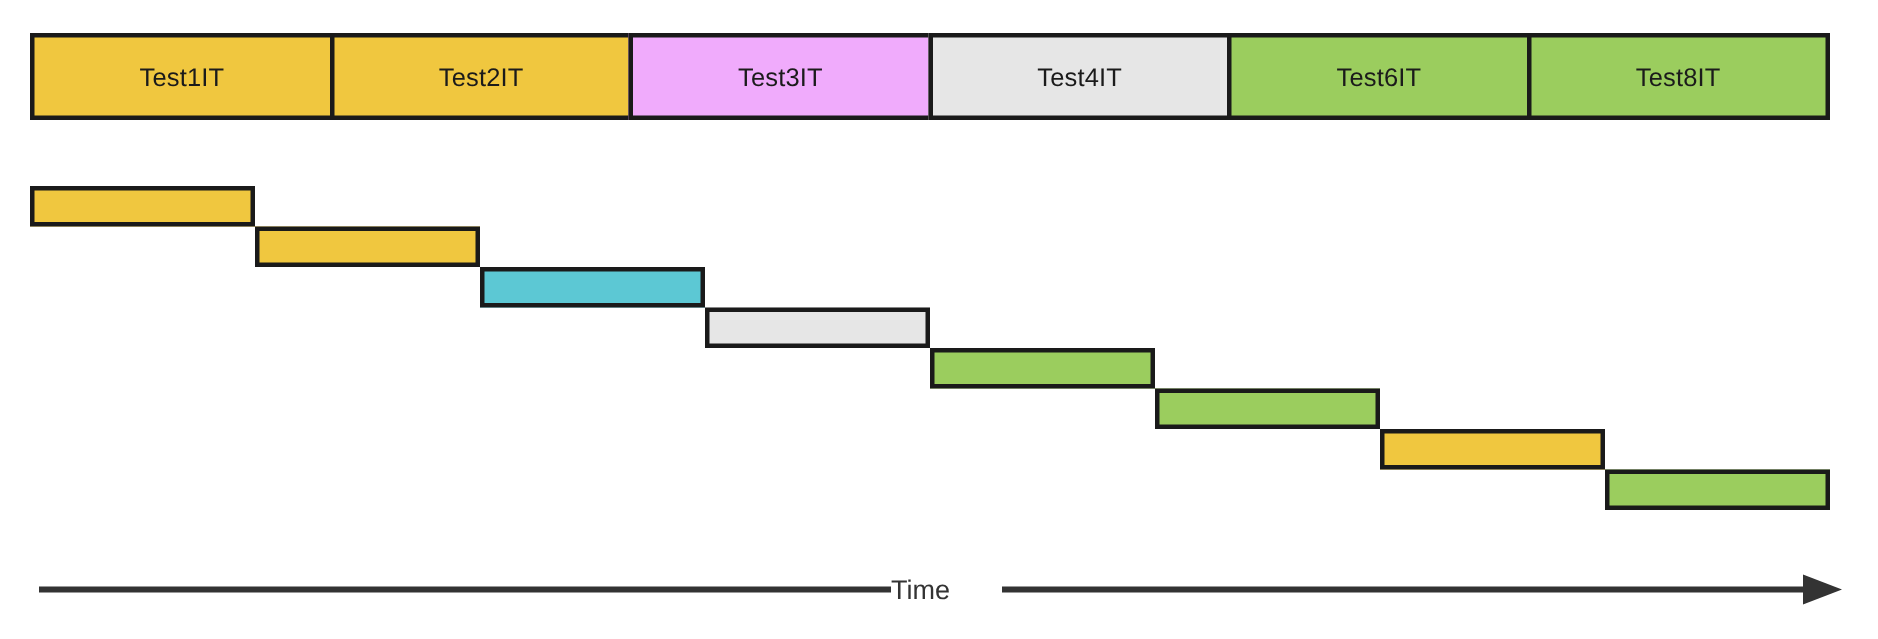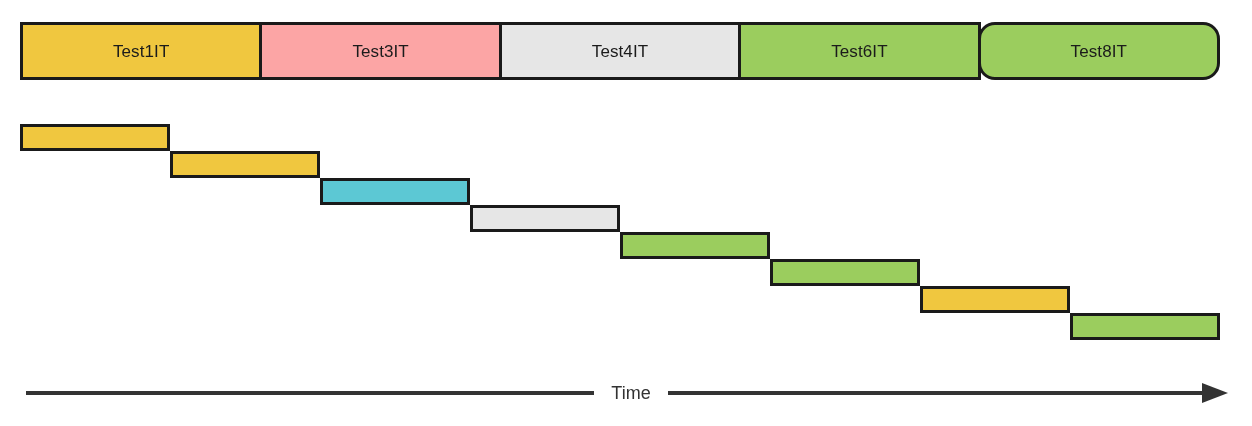--- a/index.html
+++ b/index.html
@@ -76,21 +76,20 @@
     height: 4px;
     background: #333333;
   }
   #axis-line-left  { left: 0px;   width: 568px; }
   #axis-line-right { left: 642px; width: 540px; }
   #axis-label {
     position: absolute;
     left: 568px;
     top: 0px;
     width: 74px;
-    text-align: center;
     font-size: 18px;
     color: #333333;
     line-height: 26px;
   }
   #axis-arrow {
     position: absolute;
     left: 1176px;
     top: 3px;
     width: 0;
     height: 0;
@@ -101,30 +100,33 @@
 </style>
 </head>
 <body>
 
 <div id="canvas">
 
   <div id="legend-strip">
     <div class="legend-cell" style="background: rgb(240, 199, 63);">
       <span>Test1IT</span>
     </div>
-    <div class="legend-cell" style="background: #fca5a5;">
+    <div class="legend-cell" style="background: rgb(240, 199, 63);">
+      <span>Test2IT</span>
+    </div>
+    <div class="legend-cell" style="background: #f0abfc;">
       <span>Test3IT</span>
     </div>
     <div class="legend-cell" style="background: rgb(230, 230, 230); text-align: right;">
       <span>Test4IT</span>
     </div>
     <div class="legend-cell" style="background: rgb(155, 205, 94);">
       <span>Test6IT</span>
     </div>
-    <div class="legend-cell" style="background: rgb(155, 205, 94); border-radius: 17px;">
+    <div class="legend-cell" style="background: rgb(155, 205, 94);">
       <span>Test8IT</span>
     </div>
   </div>
 
   <div id="stair-area">
     <div class="stair-bar" style="left: 20px; top: 124px; width: 150px; height: 27px; background: rgb(240, 199, 63);"></div>
     <div class="stair-bar" style="left: 170px; top: 151px; width: 150px; height: 27px; background: rgb(240, 199, 63);"></div>
     <div class="stair-bar" style="left: 320px; top: 178px; width: 150px; height: 27px; background: rgb(92, 200, 212);"></div>
     <div class="stair-bar" style="left: 470px; top: 205px; width: 150px; height: 27px; background: rgb(230, 230, 230);"></div>
     <div class="stair-bar" style="left: 620px; top: 232px; width: 150px; height: 27px; background: rgb(155, 205, 94);"></div>

